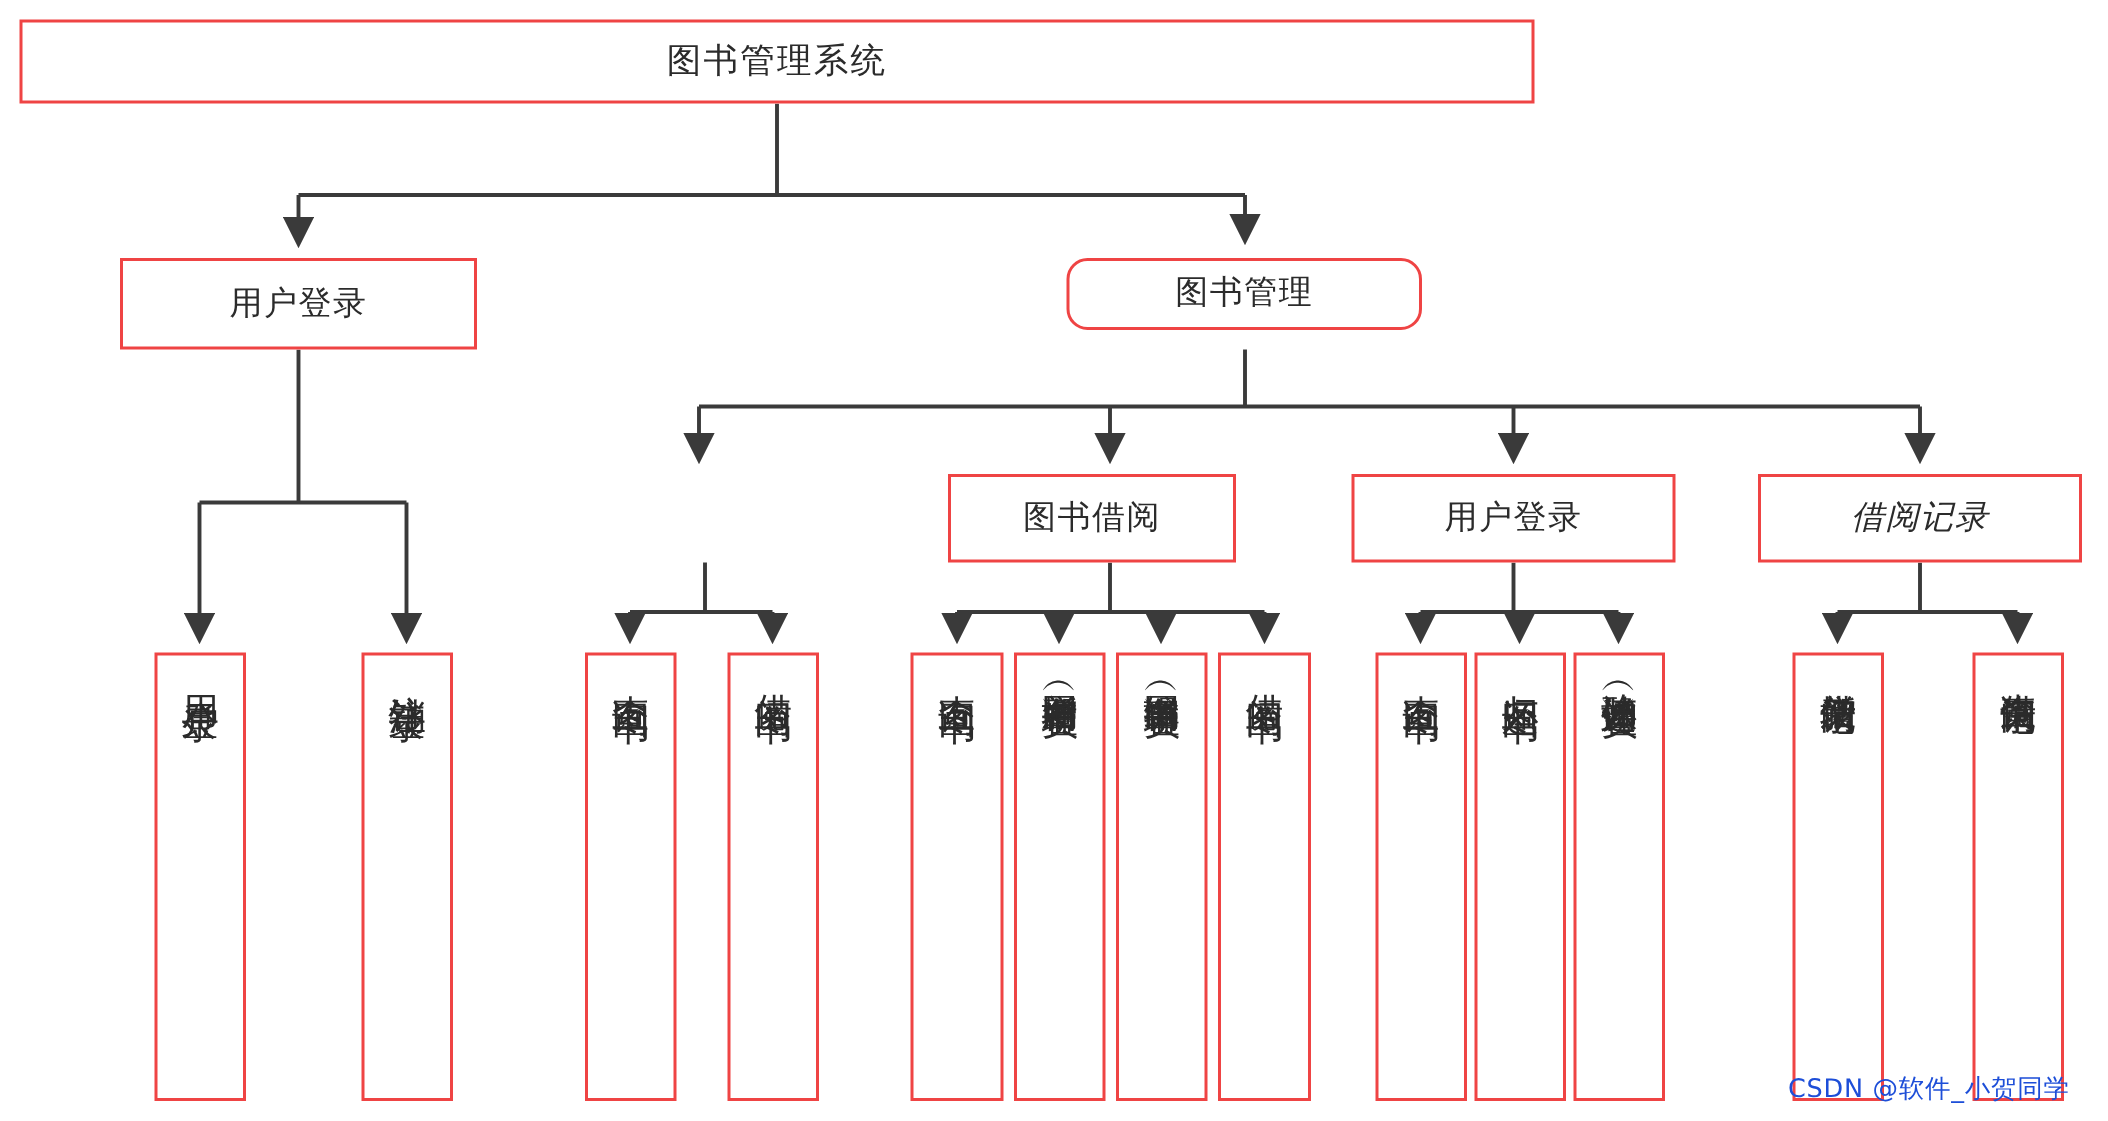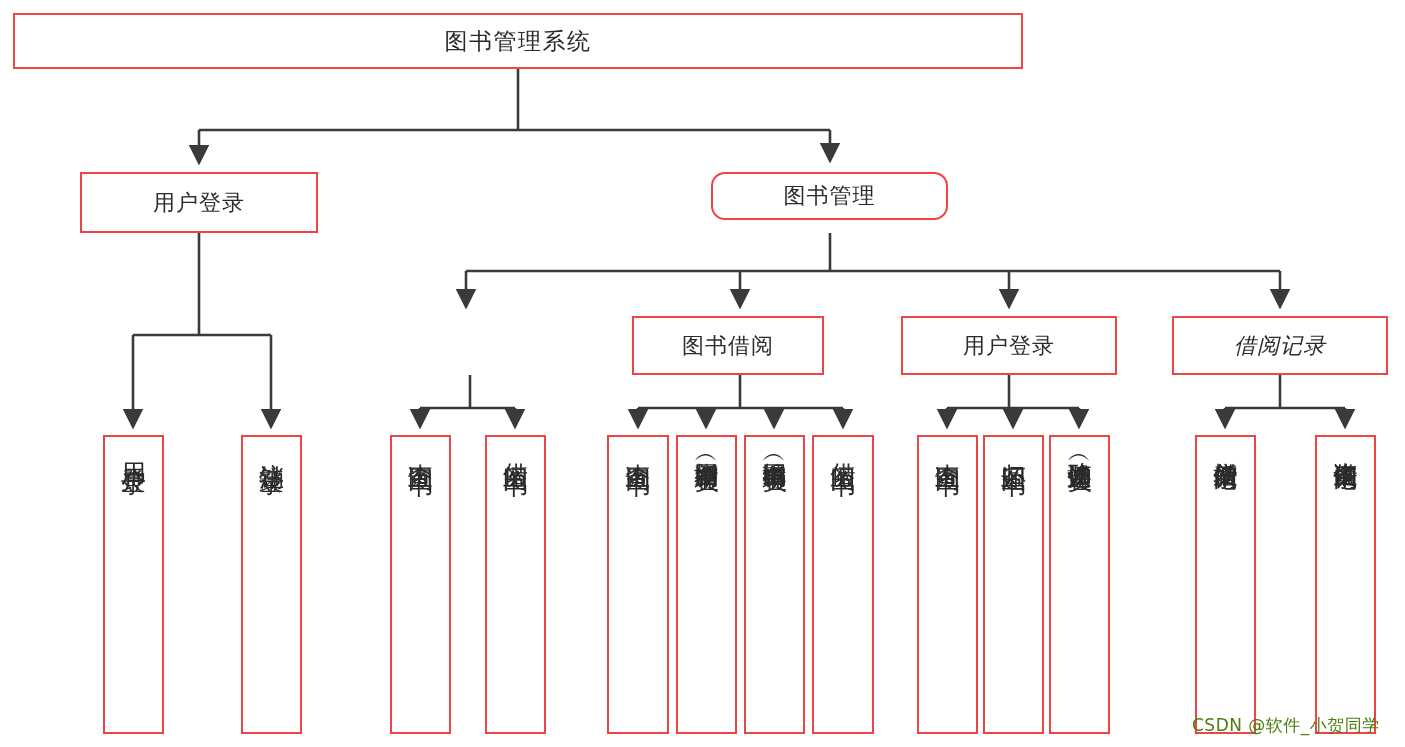--- a/index.html
+++ b/index.html
@@ -65,21 +65,21 @@
     line-height: 1.0;
     white-space: nowrap;
   }
   .node.vert.tall-text .label {
     font-size: 24px;
     letter-spacing: 1px;
   }
   .watermark {
     position: absolute;
     font-size: 17px;
-    color: #4d7c0f;
+    color: #1d4ed8;
     white-space: nowrap;
     letter-spacing: 0.5px;
   }
 </style>
 </head>
 <body>
 
 <div id="canvas">
 
   <svg id="edges" viewBox="0 0 1405 747" width="1405" height="747" xmlns="http://www.w3.org/2000/svg">

